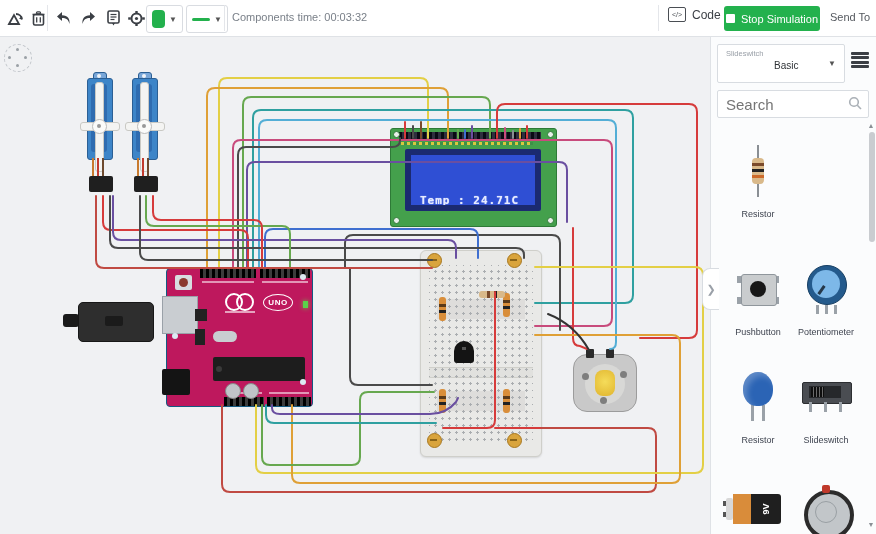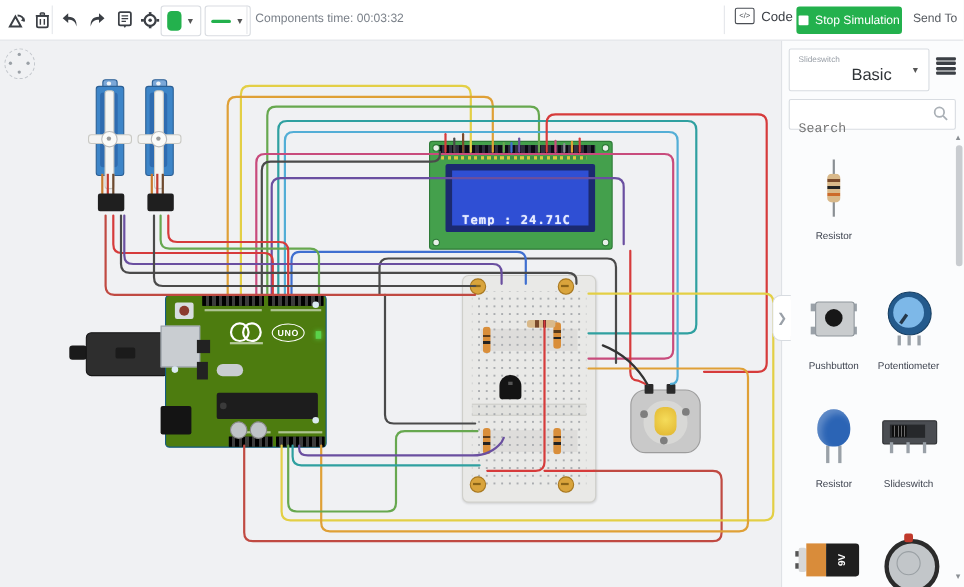--- a/index.html
+++ b/index.html
@@ -33,21 +33,21 @@
   .sv-body{position:absolute;left:5px;top:6px;width:24px;height:80px;background:#3d85c8;border:1px solid #2b5f94;border-radius:3px;}
   .sv-inner{position:absolute;left:9px;top:12px;width:16px;height:68px;background:#2f6cb0;border-radius:3px;}
   .sv-hornv{position:absolute;left:13px;top:10px;width:7px;height:88px;background:#f4f4f2;border:1px solid #c9c9c4;border-radius:3px;}
   .sv-hornh{position:absolute;left:-2px;top:50px;width:38px;height:7px;background:#f4f4f2;border:1px solid #c9c9c4;border-radius:3px;}
   .sv-hub{position:absolute;left:10px;top:47px;width:13px;height:13px;background:#fbfbf9;border:1px solid #bbb;border-radius:50%;}
   .sv-hub i{position:absolute;left:4px;top:4px;width:4px;height:4px;background:#999;border-radius:50%;}
   .sv-wire{position:absolute;width:2px;height:20px;top:86px;}
   .sv-conn{position:absolute;left:7px;top:104px;width:24px;height:16px;background:#1f1f1f;border-radius:2px;}
 
   
-  .arduino{position:absolute;left:150px;top:232px;width:145px;height:137px;background:#4d7c0f;border:1px solid #135a82;border-radius:4px;}
+  .arduino{position:absolute;left:166px;top:232px;width:145px;height:137px;background:#be185d;border:1px solid #135a82;border-radius:4px;}
   .ar-hole{position:absolute;width:6px;height:6px;background:#dceaf2;border-radius:50%;}
   .ar-reset{position:absolute;left:8px;top:6px;width:17px;height:15px;background:#d8dde0;border-radius:2px;}
   .ar-reset i{position:absolute;left:4px;top:3px;width:9px;height:9px;background:#8b3a2e;border-radius:50%;}
   .ar-hdr{position:absolute;height:9px;background:#101010;background-image:repeating-linear-gradient(90deg,#000 0 3px,#3c3c3c 3px 6px);}
   .ar-pinlbl{position:absolute;height:2px;background:rgba(255,255,255,.55);}
   .ar-usb{position:absolute;left:-5px;top:27px;width:34px;height:36px;background:#c9cdd1;border:1px solid #9aa1a8;}
   .ar-jack{position:absolute;left:-5px;top:100px;width:28px;height:26px;background:#141414;border-radius:2px;}
   .ar-chip{position:absolute;left:46px;top:88px;width:92px;height:24px;background:#1d1d1d;border-radius:2px;}
   .ar-chip i{position:absolute;left:3px;top:9px;width:6px;height:6px;background:#3a3a3a;border-radius:50%;}
   .ar-xtal{position:absolute;left:46px;top:62px;width:24px;height:11px;background:#c9cdd1;border-radius:6px;}
@@ -92,26 +92,26 @@
   .mot-term{position:absolute;top:-6px;width:8px;height:9px;background:#2a2a2a;border-radius:1px;}
 
   
   .wires{position:absolute;left:0;top:0;width:710px;height:498px;z-index:10;pointer-events:none;}
   .wires path{fill:none;stroke-width:2;stroke-linecap:round;pointer-events:stroke;}
 
   
   .sidebar{position:absolute;left:710px;top:36px;width:166px;height:498px;background:#fbfcfd;border-left:1px solid #dfe2e6;z-index:20;}
   .sb-drop{position:absolute;left:6px;top:8px;width:126px;height:37px;background:#fff;border:1px solid #d8dce1;border-radius:2px;cursor:pointer;}
   .sb-drop .cl{position:absolute;left:8px;top:4px;font-size:7.5px;color:#9aa0a8;}
-  .sb-drop .cv{position:absolute;left:8px;top:15px;font-size:15px;color:#2f3337;padding-left:48px;}
+  .sb-drop .cv{position:absolute;left:8px;top:15px;font-size:10px;color:#2f3337;padding-left:48px;}
   .sb-drop .caret{position:absolute;right:8px;top:14px;}
   .sb-list{position:absolute;left:140px;top:16px;width:18px;height:16px;cursor:pointer;display:flex;flex-direction:column;justify-content:space-between;}
   .sb-list i{height:3px;background:#3b3f45;border-radius:1px;}
   .sb-search{position:absolute;left:6px;top:54px;width:150px;height:26px;background:#fff;border:1px solid #d8dce1;border-radius:2px;}
-  .sb-search input{position:absolute;left:6px;top:14px;width:118px;height:22px;border:none;outline:none;font-size:12px;color:#444;background:transparent;font-family:Liberation Mono, monospace;}
+  .sb-search input{position:absolute;left:6px;top:1px;width:118px;height:22px;border:none;outline:none;font-size:15px;color:#444;background:transparent;font-family:Liberation Sans, sans-serif;}
   .sb-search svg{position:absolute;right:6px;top:5px;}
   .tile{position:absolute;width:66px;display:flex;flex-direction:column;align-items:center;cursor:pointer;}
   .tile .zone{height:70px;display:flex;align-items:center;justify-content:center;}
   .tile .lbl{font-size:9px;color:#3f4450;margin-top:3px;text-align:center;}
   .chev{position:absolute;left:-9px;top:232px;width:16px;height:40px;background:#fff;border:1px solid #d8dce1;border-right:none;border-radius:8px 0 0 8px;display:flex;align-items:center;justify-content:center;color:#9aa0a8;font-size:11px;cursor:pointer;}
   .sb-scroll{position:absolute;right:2px;top:86px;width:8px;height:406px;}
   .sb-thumb{position:absolute;right:0;top:10px;width:6px;height:110px;background:#c9ccd0;border-radius:3px;}
   .sb-arr{position:absolute;right:0;width:8px;font-size:7px;color:#8a8f94;text-align:center;cursor:pointer;}
 
   

